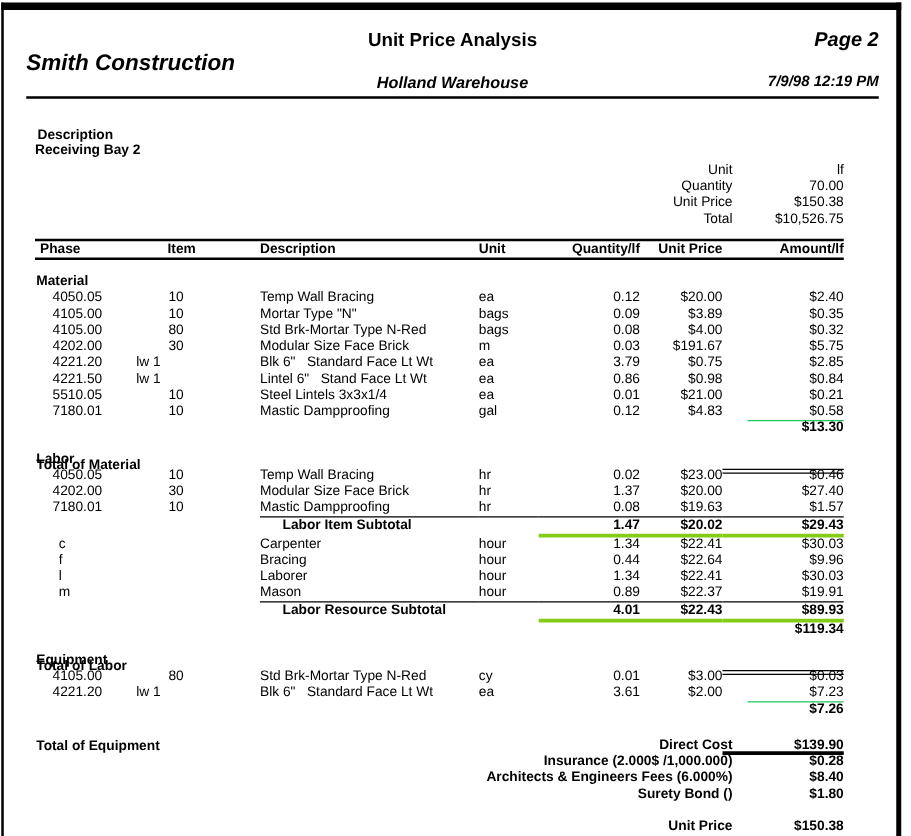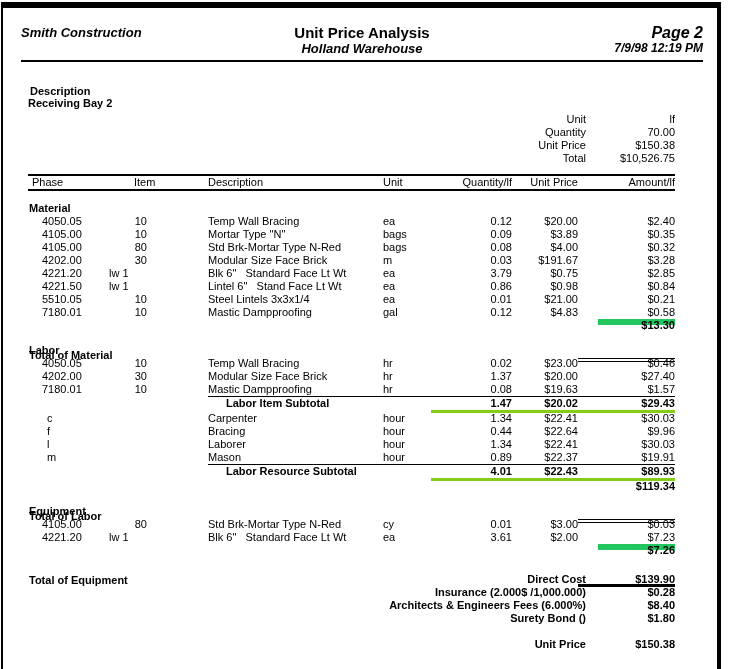--- a/index.html
+++ b/index.html
@@ -13,21 +13,21 @@
     position: absolute; left: 1px; top: 2px;
     width: 720px; height: 667px;
     border: solid #000; border-width: 6px 4px 0 2px;
     background: #fff; overflow: hidden;
   }
   
   .hdr {
     margin: 17px 14px 0 18px;
     display: grid; grid-template-columns: 1fr auto 1fr;
   }
-  .h-company { font-size: 13px; font-weight: bold; font-style: italic; line-height: 16px; }
+  .h-company { font-size: 18px; font-weight: bold; font-style: italic; line-height: 16px; margin-top: 17px; }
   .h-title   { font-size: 15px; font-weight: bold; line-height: 16px; text-align: center; }
   .h-page    { font-size: 16px; font-weight: bold; font-style: italic; line-height: 16px; text-align: right; }
   .h-sub     { font-size: 13px; font-weight: bold; font-style: italic; line-height: 15px; text-align: center; grid-column: 2; }
   .h-date    { font-size: 12px; font-weight: bold; font-style: italic; line-height: 15px; text-align: right; grid-column: 3; }
   .hdr-rule  { height: 2px; background: #000; margin: 4px 14px 0 18px; }
   
   .bodyc { margin-left: 25px; width: 647px; font-size: 11px; }
   .band  { margin-top: 23px; height: 12px; line-height: 12px; font-weight: bold; padding-left: 2px; }
   .line  { height: 13px; line-height: 13px; }
   .b     { font-weight: bold; }
@@ -50,27 +50,27 @@
   }
   .trow.sub { height: 16px; }
   .trow.tot { height: 17px; }
   .cell { height: 100%; white-space: pre; overflow: visible; }
   .ph { padding-left: 14px; }
   .ph2 { padding-left: 19px; }
   .it { text-align: right; }
   .it-l { text-align: left; padding-left: 13px; }
   .un { padding-left: 0; }
   .qt, .pr, .am { text-align: right; }
-  .thead { font-weight: normal; }
+  .thead { font-weight: bold; }
   .thead .ph { padding-left: 4px; }
   .thead .it { text-align: left; padding-left: 38px; }
   .sect-title { margin-top: 11px; height: 13px; line-height: 13px; font-weight: bold; padding-left: 1px; }
   .sect-title.gap { margin-top: 8px; }
   .tl { grid-column: 1 / span 4; padding-left: 1px; font-weight: bold; margin-top: 30px; }
-  .ul { border-bottom: 6px solid #22c55e; margin-left: 20px; }
+  .ul { border-bottom: 1px solid #22c55e; margin-left: 20px; }
   .bt { border-top: 1px solid #000; padding-left: 18px; }
   .bb { border-bottom: 3px solid #84cc16; }
   .dbl { border-bottom: 4px double #000; }
   .thick { border-bottom: 3px solid #000; }
 </style>
 </head>
 <body>
 
 <div class="page">
 
@@ -153,21 +153,21 @@
           <div class="cell am">$0.32</div>
         </div>
         <div class="trow">
           <div class="cell ph ">4202.00</div>
           <div class="cell it">30</div>
           <div class="cell sp"></div>
           <div class="cell de">Modular Size Face Brick</div>
           <div class="cell un">m</div>
           <div class="cell qt">0.03</div>
           <div class="cell pr">$191.67</div>
-          <div class="cell am">$3.28</div>
+          <div class="cell am">$5.75</div>
         </div>
         <div class="trow">
           <div class="cell ph ">4221.20</div>
           <div class="cell it it-l">lw 1</div>
           <div class="cell sp"></div>
           <div class="cell de">Blk 6"   Standard Face Lt Wt</div>
           <div class="cell un">ea</div>
           <div class="cell qt">3.79</div>
           <div class="cell pr">$0.75</div>
           <div class="cell am">$2.85</div>

